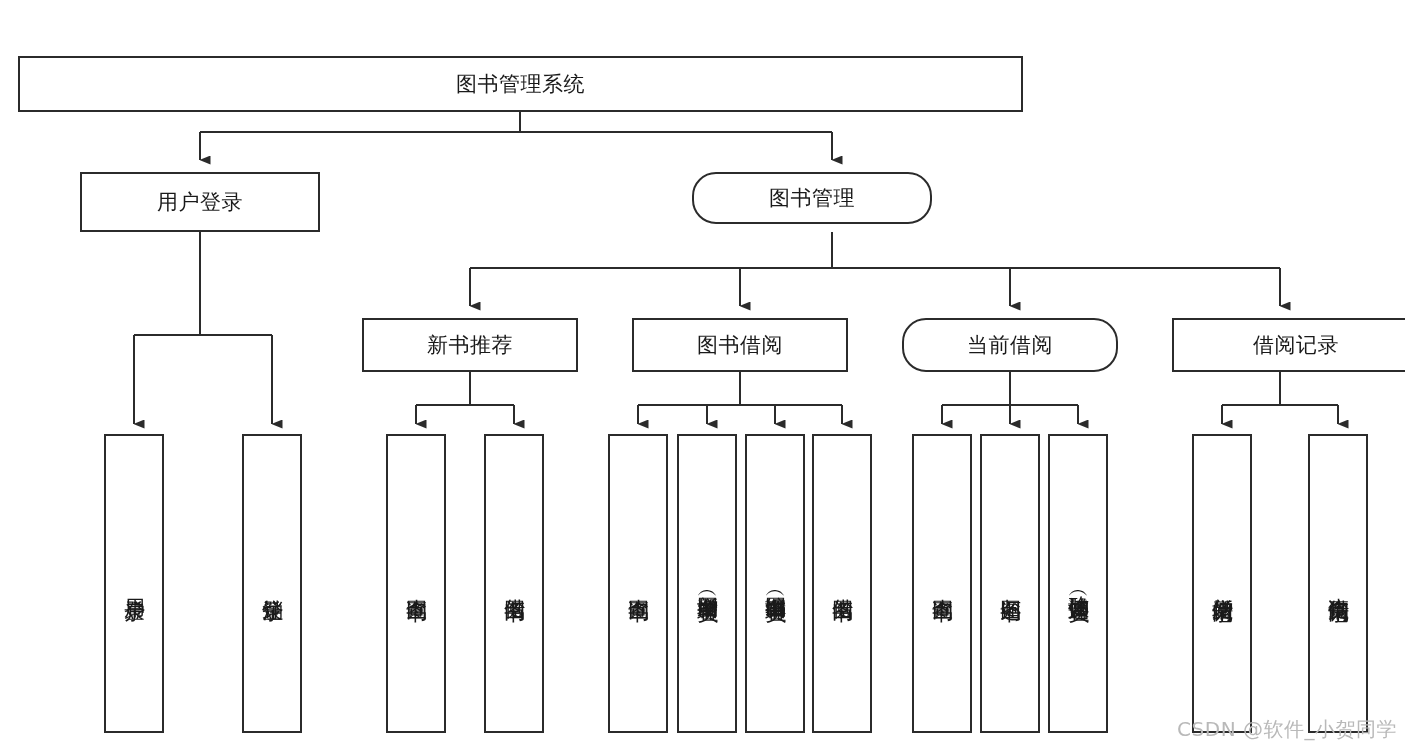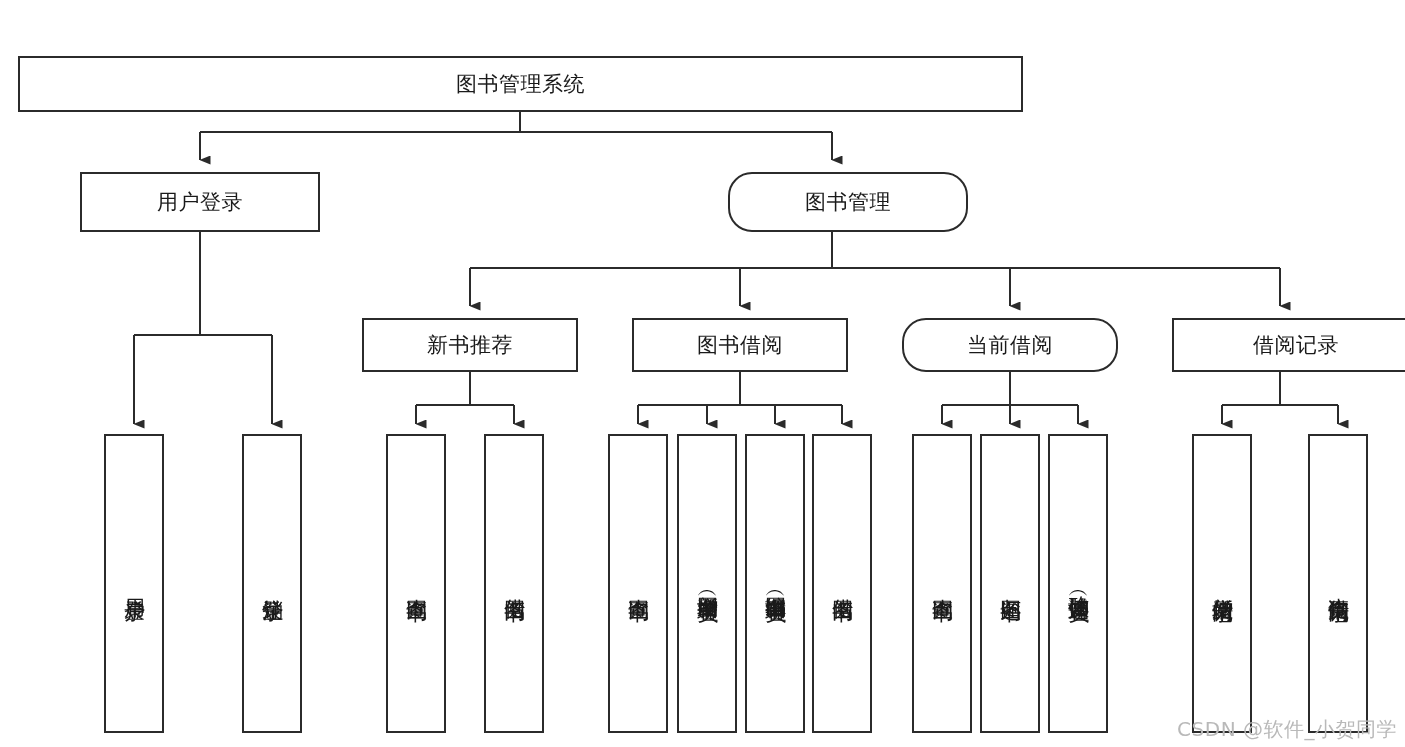--- a/index.html
+++ b/index.html
@@ -124,21 +124,21 @@
   </svg>
 
   <div class="node" style="left:18px; top:12px; width:1005px; height:56px;margin-top:44px;">
     <span class="node-label">图书管理系统</span>
   </div>
 
   <div class="node" style="left:80px; top:172px; width:240px; height:60px;">
     <span class="node-label">用户登录</span>
   </div>
 
-  <div class="node" style="left:728px; top:172px; width:240px; height:60px;border-radius:24px;">
+  <div class="node" style="left:692px; top:172px; width:240px; height:52px;border-radius:24px;">
     <span class="node-label">图书管理</span>
   </div>
 
   <div class="node" style="left:362px; top:318px; width:216px; height:54px;">
     <span class="node-label">新书推荐</span>
   </div>
 
   <div class="node" style="left:632px; top:318px; width:216px; height:54px;">
     <span class="node-label">图书借阅</span>
   </div>

